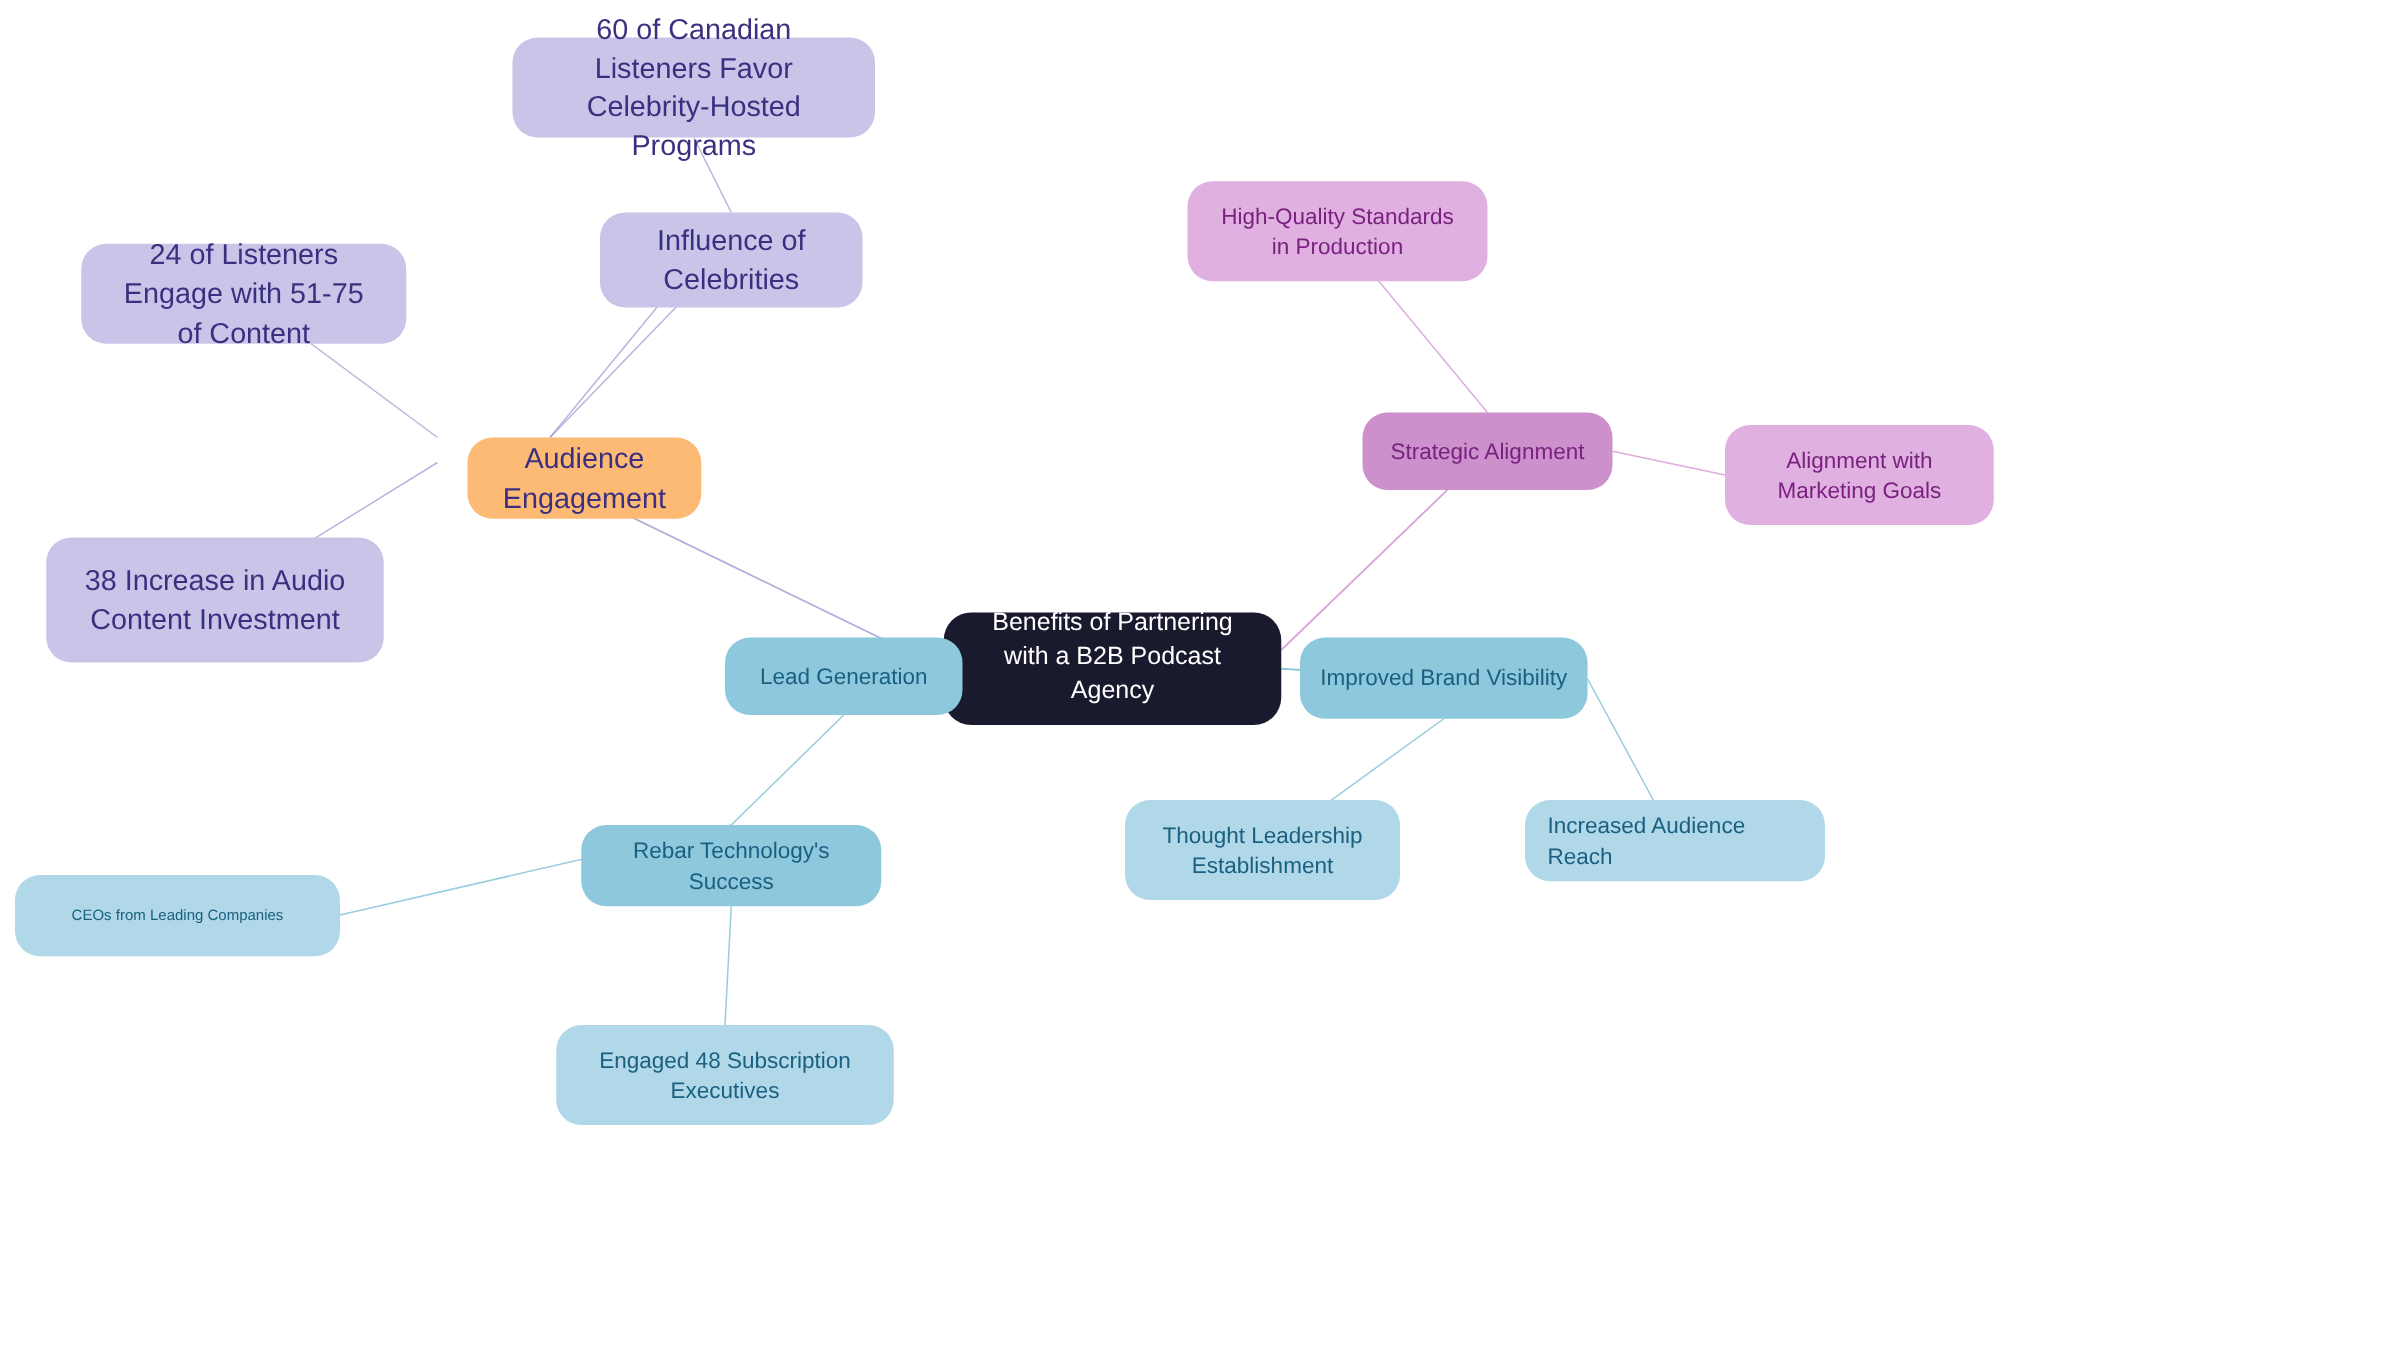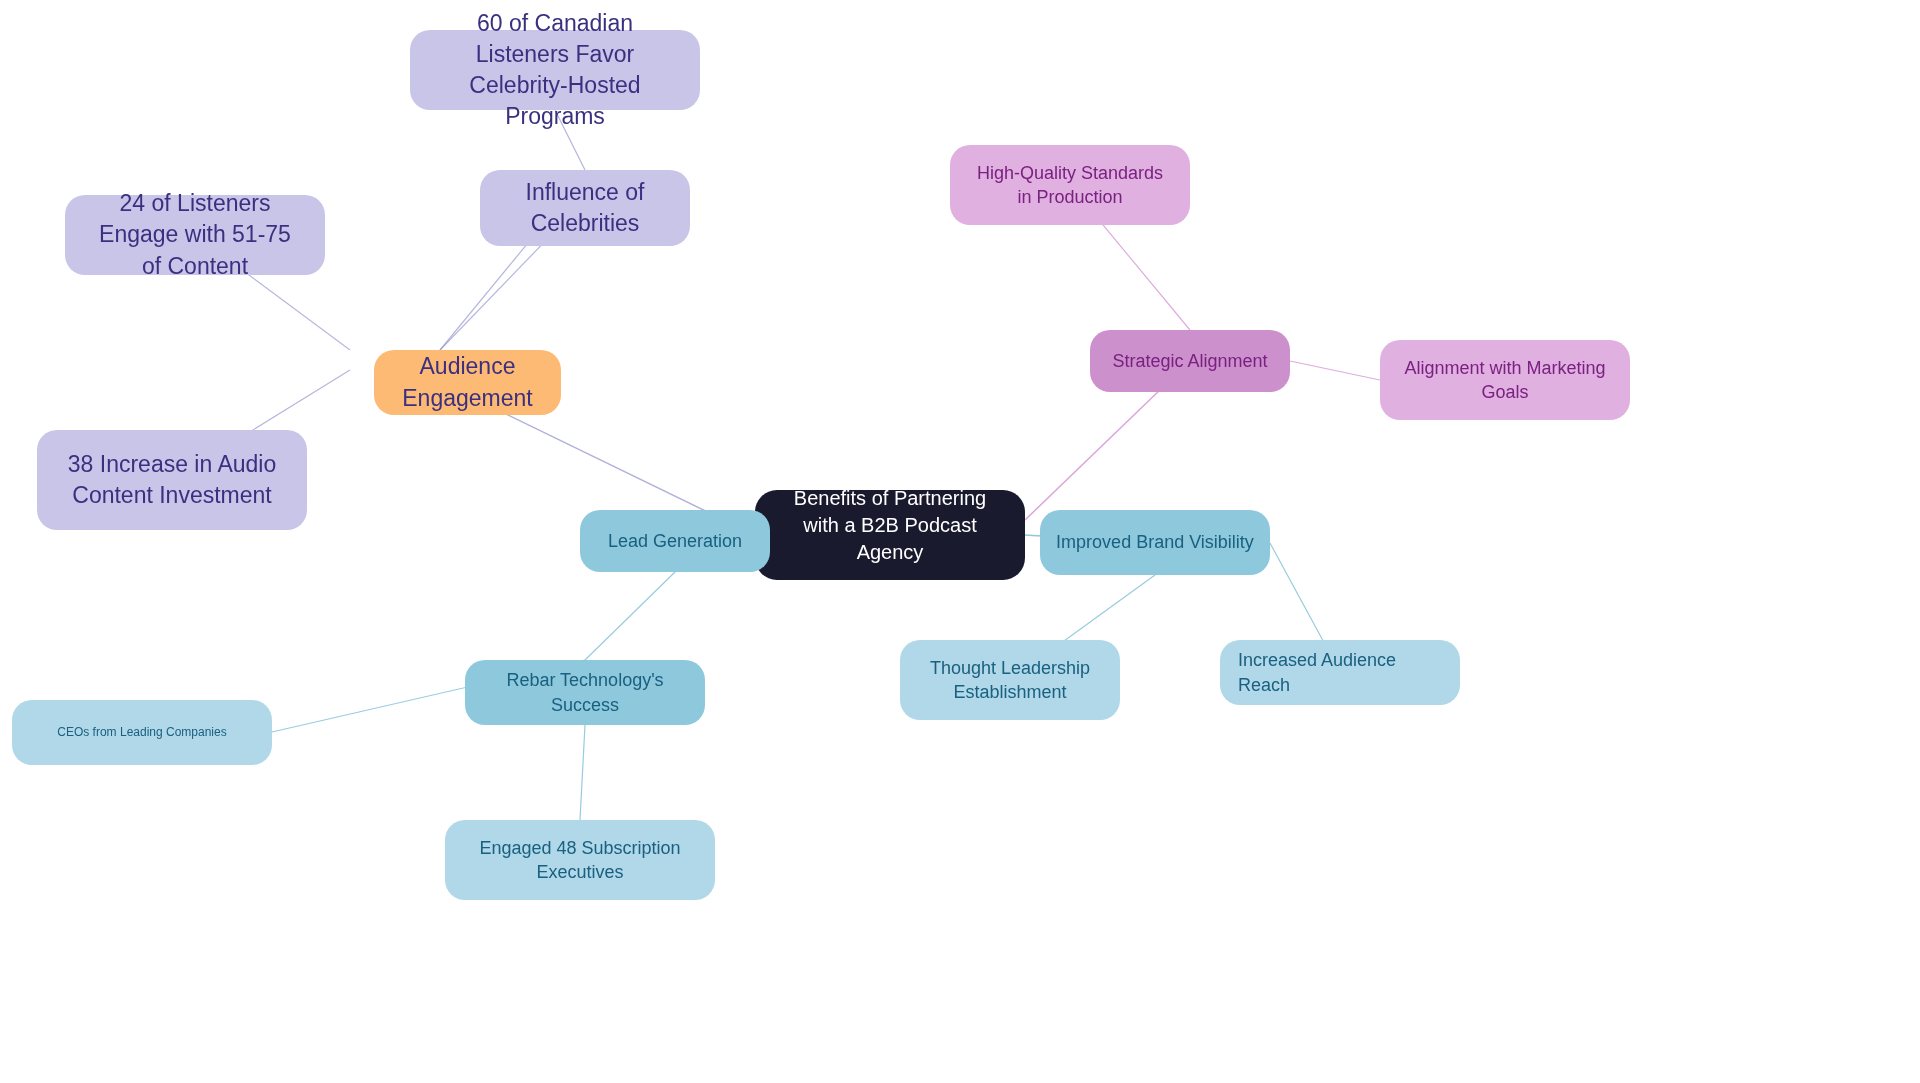--- a/index.html
+++ b/index.html
@@ -108,21 +108,21 @@
 </div>
 
 <div class="node" style="left:1090px; top:330px; width:200px; height:62px; background:#cc90cc; color:#7a2080; border-radius:20px; display:flex; align-items:center; justify-content:center; text-align:center; font-size:18px; padding:12px 18px;">
   <span>Strategic Alignment</span>
 </div>
 
 <div class="node" style="left:950px; top:145px; width:240px; height:80px; background:#e0b0e0; color:#7a2080; border-radius:20px; display:flex; align-items:center; justify-content:center; text-align:center; font-size:18px; padding:24px 18px;">
   <span>High-Quality Standards in Production</span>
 </div>
 
-<div class="node" style="left:1380px; top:340px; width:250px; height:80px; background:#e0b0e0; color:#7a2080; border-radius:20px; display:flex; align-items:center; justify-content:center; text-align:center; font-size:18px; padding:12px 18px;">
+<div class="node" style="left:1380px; top:340px; width:215px; height:80px; background:#e0b0e0; color:#7a2080; border-radius:20px; display:flex; align-items:center; justify-content:center; text-align:center; font-size:18px; padding:12px 18px;">
   <span>Alignment with Marketing Goals</span>
 </div>
 
 <div class="node" style="left:1040px; top:510px; width:230px; height:65px; background:#8ec8dc; color:#1a6080; border-radius:20px; display:flex; align-items:center; justify-content:center; text-align:center; font-size:18px; padding:12px 8px;">
   <span>Improved Brand Visibility</span>
 </div>
 
 <div class="node" style="left:900px; top:640px; width:220px; height:80px; background:#b0d8e8; color:#1a6080; border-radius:20px; display:flex; align-items:center; justify-content:center; text-align:center; font-size:18px; padding:12px 18px;">
   <span>Thought Leadership Establishment</span>
 </div>

